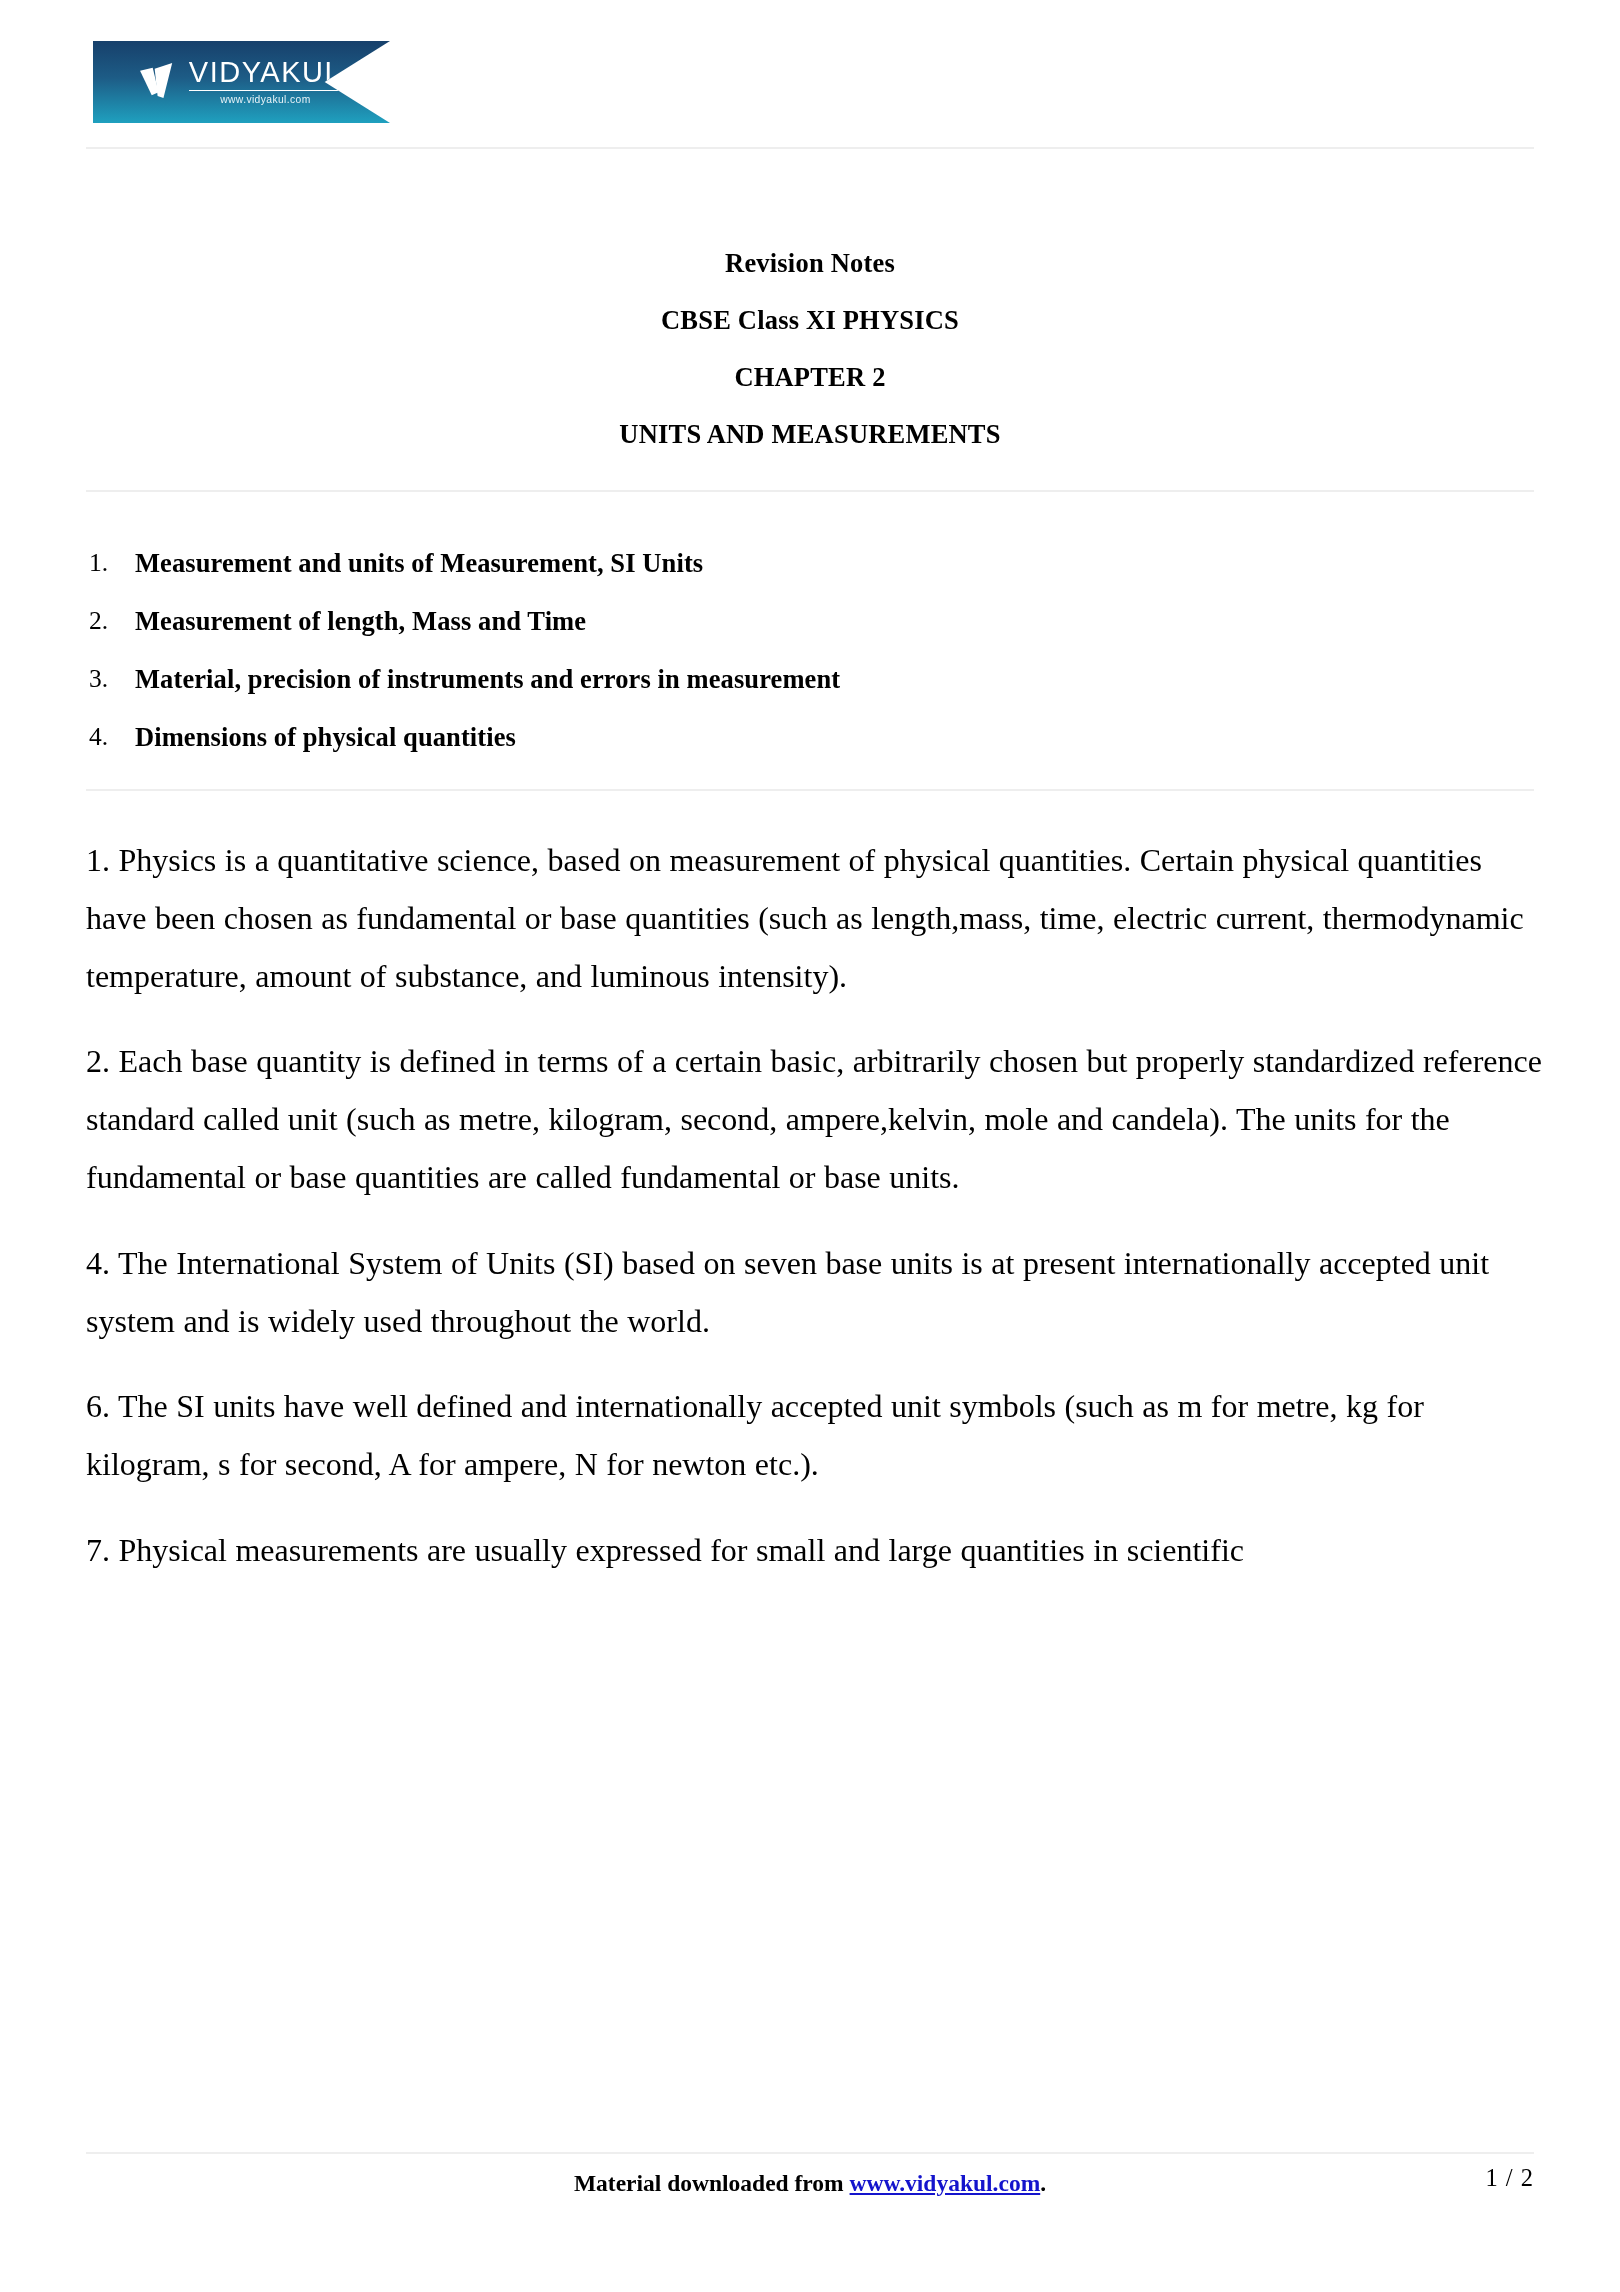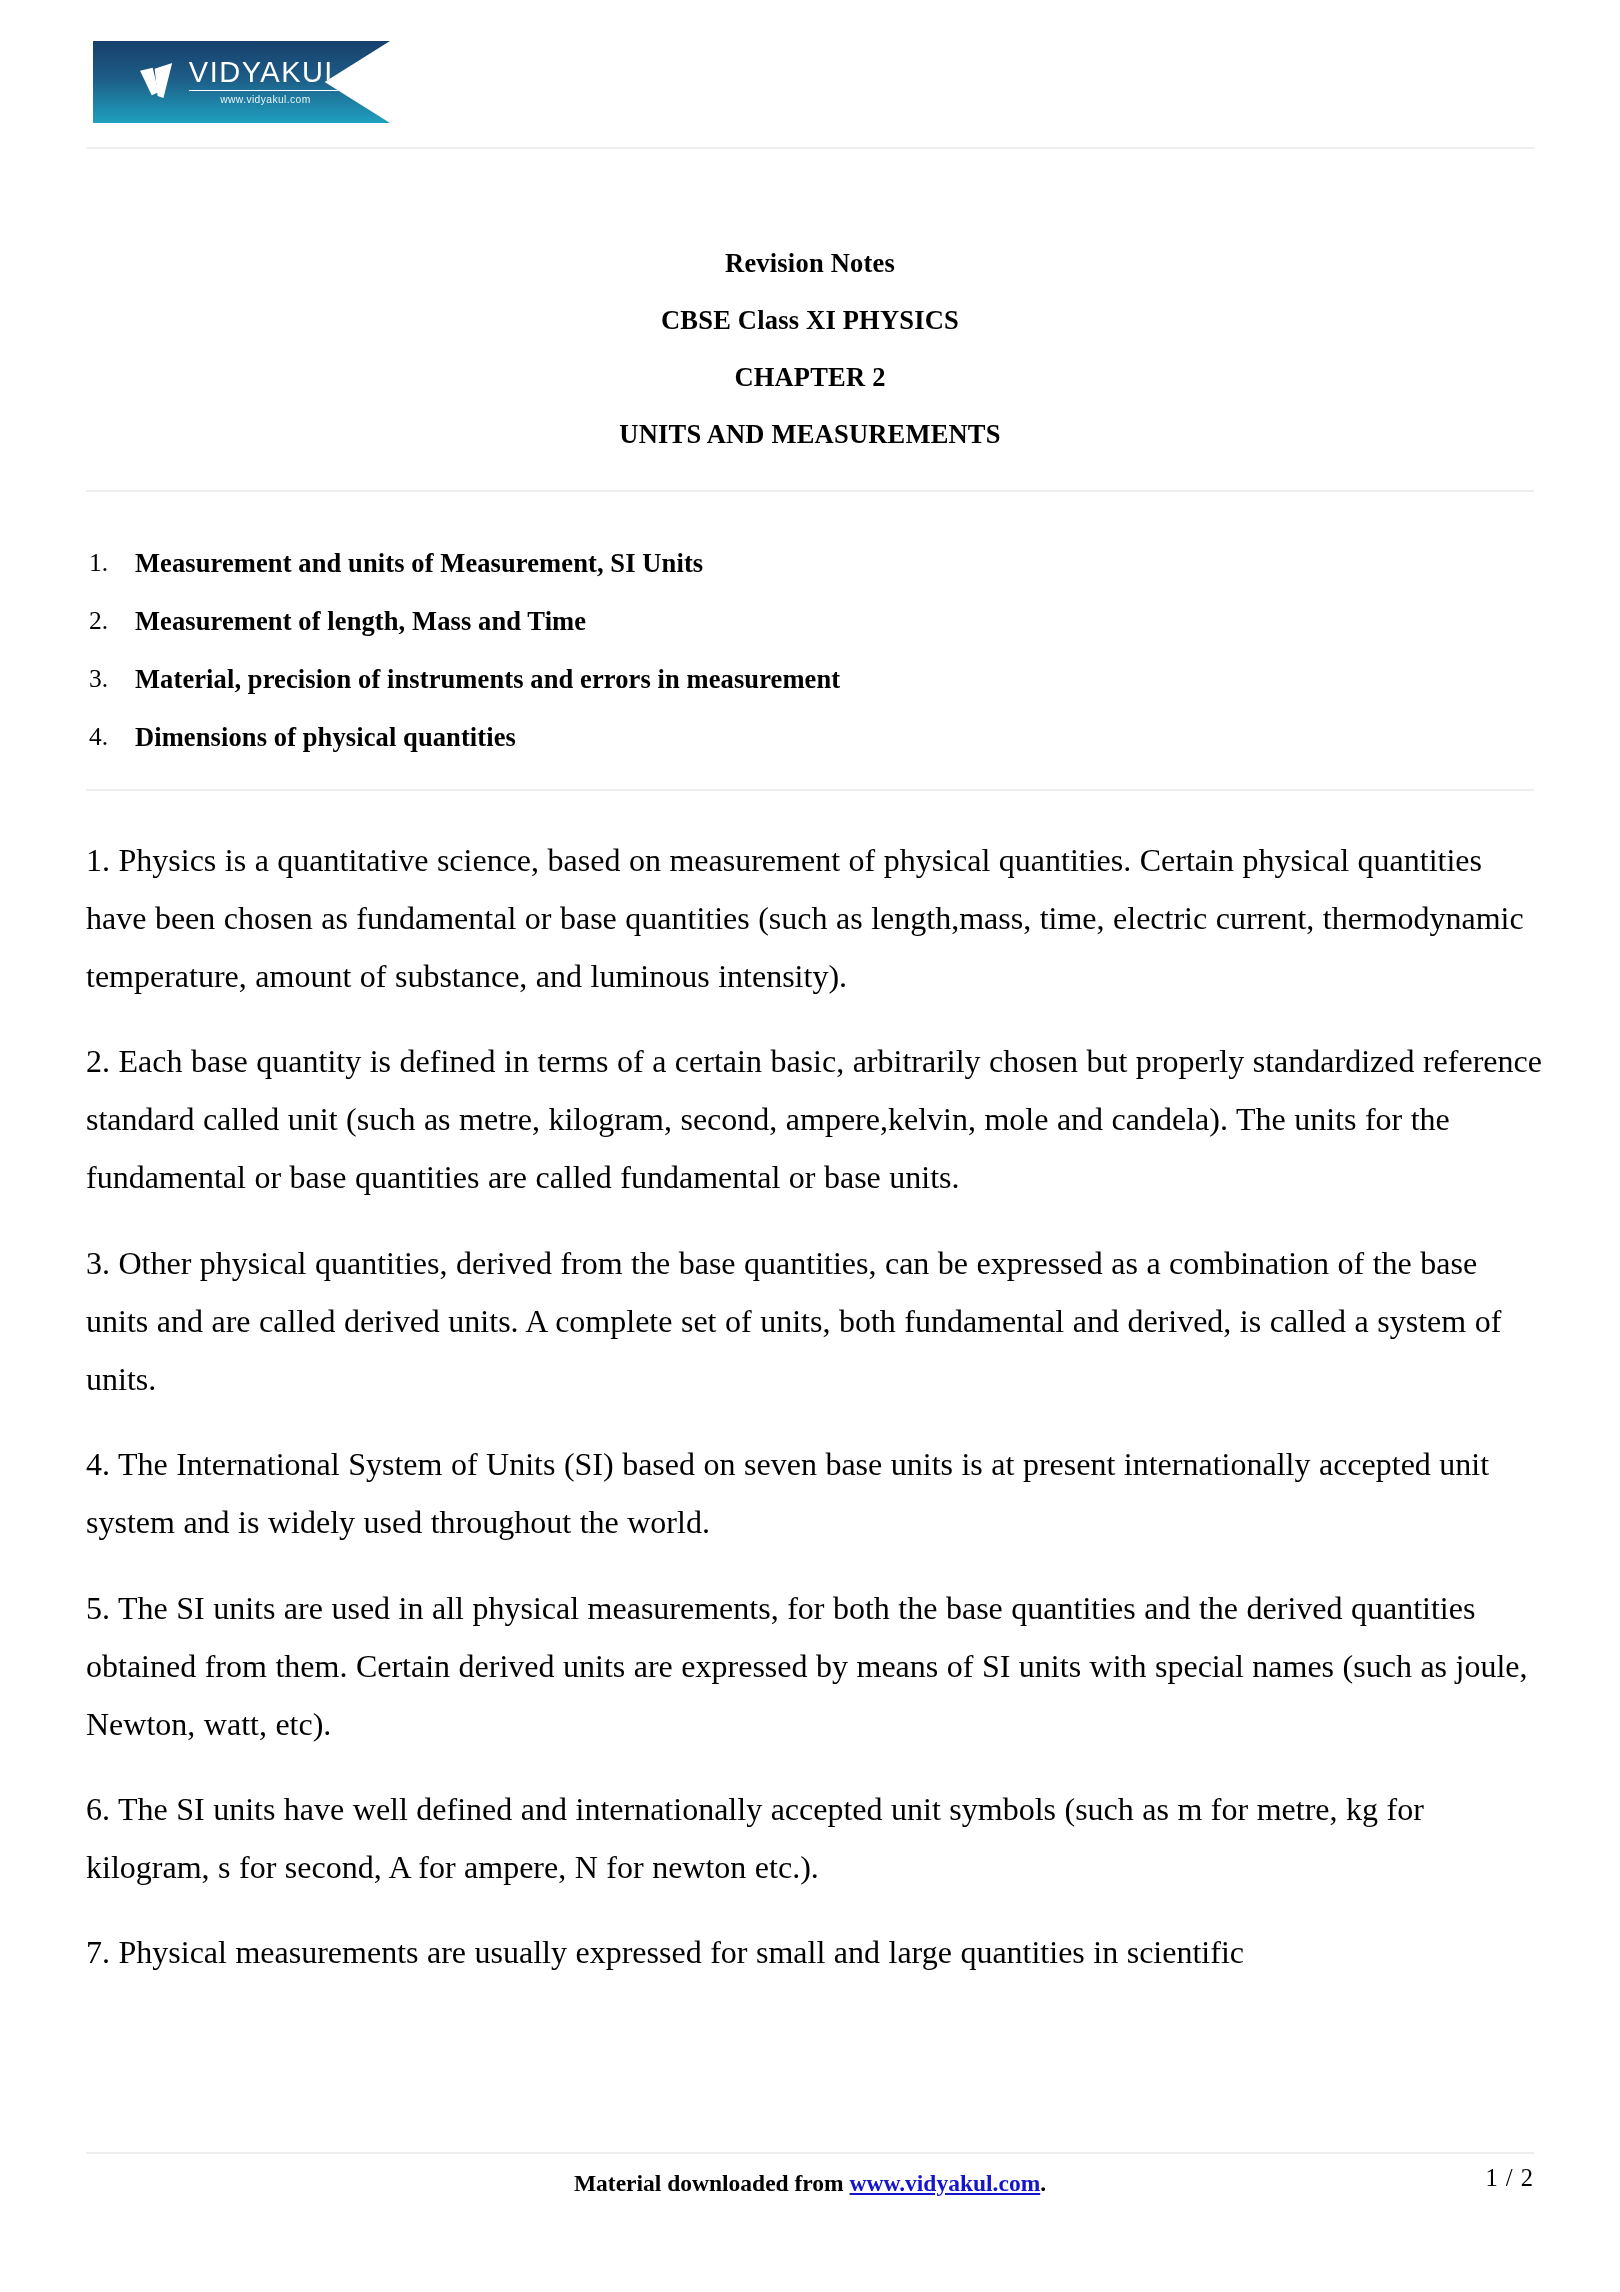--- a/index.html
+++ b/index.html
@@ -235,23 +235,21 @@
       <span class="topic-num">4.</span>
       <span class="topic-text">Dimensions of physical quantities</span>
     </li>
   </ol>
 
   <div class="rule rule-list"></div>
 
   <div class="body-block">
     <p class="para">1. Physics is a quantitative science, based on measurement of physical quantities. Certain physical quantities have been chosen as fundamental or base quantities (such as length,mass, time, electric current, thermodynamic temperature, amount of substance, and luminous intensity).</p>
     <p class="para">2. Each base quantity is defined in terms of a certain basic, arbitrarily chosen but properly standardized reference standard called unit (such as metre, kilogram, second, ampere,kelvin, mole and candela). The units for the fundamental or base quantities are called fundamental or base units.</p>
-    <p class="para">3. Other physical quantities, derived from the base quantities, can be expressed as a combination of the base units and are called derived units. A complete set of units, both fundamental and derived, is called a system of units.</p>
     <p class="para">4. The International System of Units (SI) based on seven base units is at present internationally accepted unit system and is widely used throughout the world.</p>
-    <p class="para">5. The SI units are used in all physical measurements, for both the base quantities and the derived quantities obtained from them. Certain derived units are expressed by means of SI units with special names (such as joule, Newton, watt, etc).</p>
     <p class="para">6. The SI units have well defined and internationally accepted unit symbols (such as m for metre, kg for kilogram, s for second, A for ampere, N for newton etc.).</p>
     <p class="para">7. Physical measurements are usually expressed for small and large quantities in scientific</p>
   </div>
 
   <div class="rule rule-footer"></div>
   <div class="footer">
     <div class="footer-center">
       <span>Material downloaded from </span><a class="footer-link" href="#">www.vidyakul.com</a><span>.</span>
     </div>
     <div class="footer-page">1 / 2</div>

